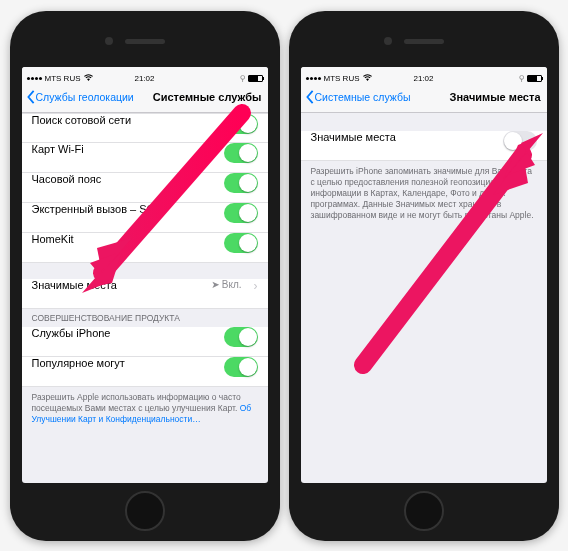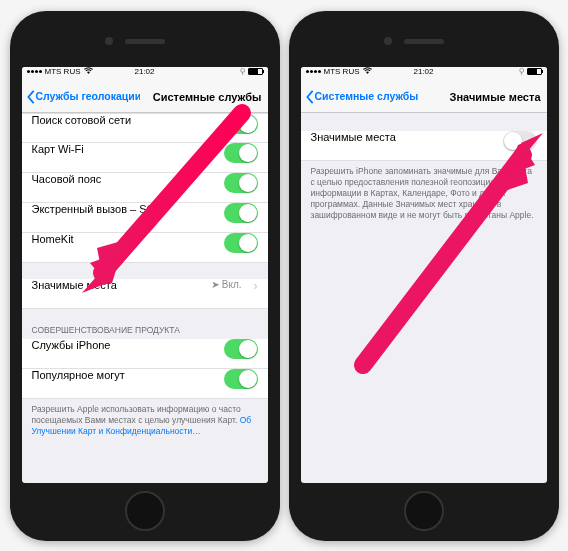--- a/index.html
+++ b/index.html
@@ -49,21 +49,21 @@
     background: #efeff4;
     border-radius: 3px;
     overflow: hidden;
     position: relative;
     font-size: 11px;
   }
   .statusbar {
     height: 16px;
     background: #f7f7f8;
     display: flex;
-    align-items: flex-start;
+    align-items: flex-end;
     padding: 0 5px;
     font-size: 8px;
     color: #000;
   }
   .statusbar .sb-left { display: flex; align-items: center; gap: 3px; flex: 1; }
   .statusbar .sb-center { flex: 1; text-align: center; font-weight: 400; }
   .statusbar .sb-right { flex: 1; display: flex; justify-content: flex-end; align-items: center; gap: 2px; }
   .sig-dots { display: flex; gap: 1px; }
   .sig-dots span { width: 3px; height: 3px; border-radius: 50%; background: #000; display: inline-block; }
   .batt { width: 15px; height: 7px; border: 1px solid #000; border-radius: 1px; position: relative; }
@@ -74,41 +74,40 @@
     background: #f7f7f8;
     border-bottom: 0.5px solid #c8c7cc;
     display: flex;
     align-items: center;
     padding: 0 4px;
     position: relative;
   }
   .nav-back {
     color: #007aff;
     display: flex;
-    align-items: flex-start;
+    align-items: center;
     font-size: 10.5px;
     max-width: 48%;
     white-space: nowrap;
     overflow: hidden;
-    font-weight: bold;
   }
   .nav-back svg { flex-shrink: 0; }
   .nav-title {
     font-weight: 600;
     font-size: 11px;
     color: #000;
     position: absolute;
     right: 6px;
   }
   .content { overflow-y: auto; height: calc(100% - 46px); }
   .content::-webkit-scrollbar { width: 0; }
   .group-header {
     font-size: 8.5px;
     color: #6d6d72;
-    padding: 16px 10px 4px 10px;
+    padding: 4px 10px 4px 10px;
     text-transform: uppercase;
   }
   .cell {
     background: #fff;
     border-bottom: 0.5px solid #e0e0e3;
     min-height: 30px;
     display: flex;
     align-items: flex-start;
     padding: 0 10px;
     font-size: 11px;

